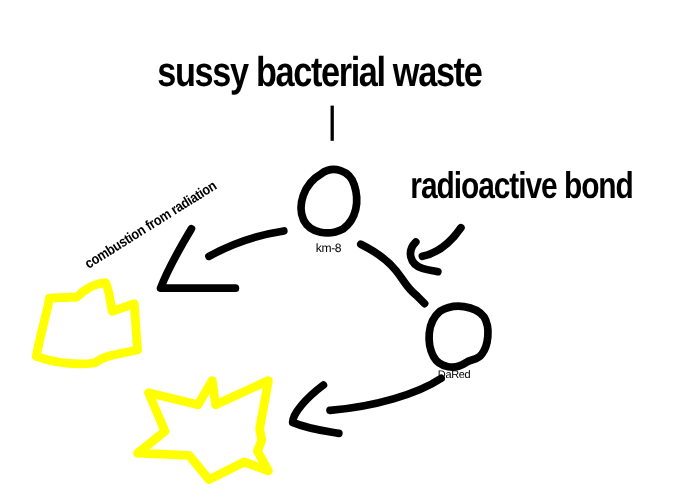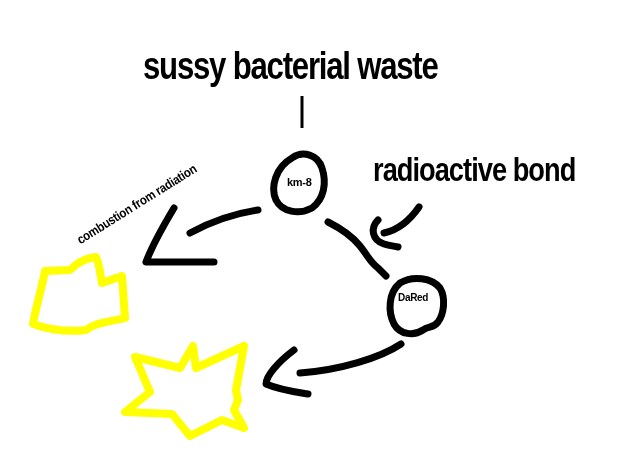--- a/index.html
+++ b/index.html
@@ -26,25 +26,26 @@
     }
     .combustion {
       left: 82px; top: 232px;
       font-size: 13px; letter-spacing: -0.3px;
       transform: rotate(-32deg) scaleX(0.88);
       transform-origin: left bottom;
     }
     .node-label {
       position: absolute;
       font-family: "Liberation Sans", sans-serif;
-      font-weight: bold;
+      font-weight: normal;
       color: #000;
       font-size: 11px;
       letter-spacing: -0.3px;
       white-space: nowrap;
+      margin-top: 44px;
     }
     .km8-label { left: 287px; top: 176px; }
     .dared-label { left: 398px; top: 292px; font-size: 10px; }
     svg path, svg polyline { fill: none; stroke-linecap: round; stroke-linejoin: round; }
   </style>
 </head>
 <body>
 
 <div class="canvas">
   <svg width="636" height="454" viewBox="0 0 636 454" xmlns="http://www.w3.org/2000/svg">

